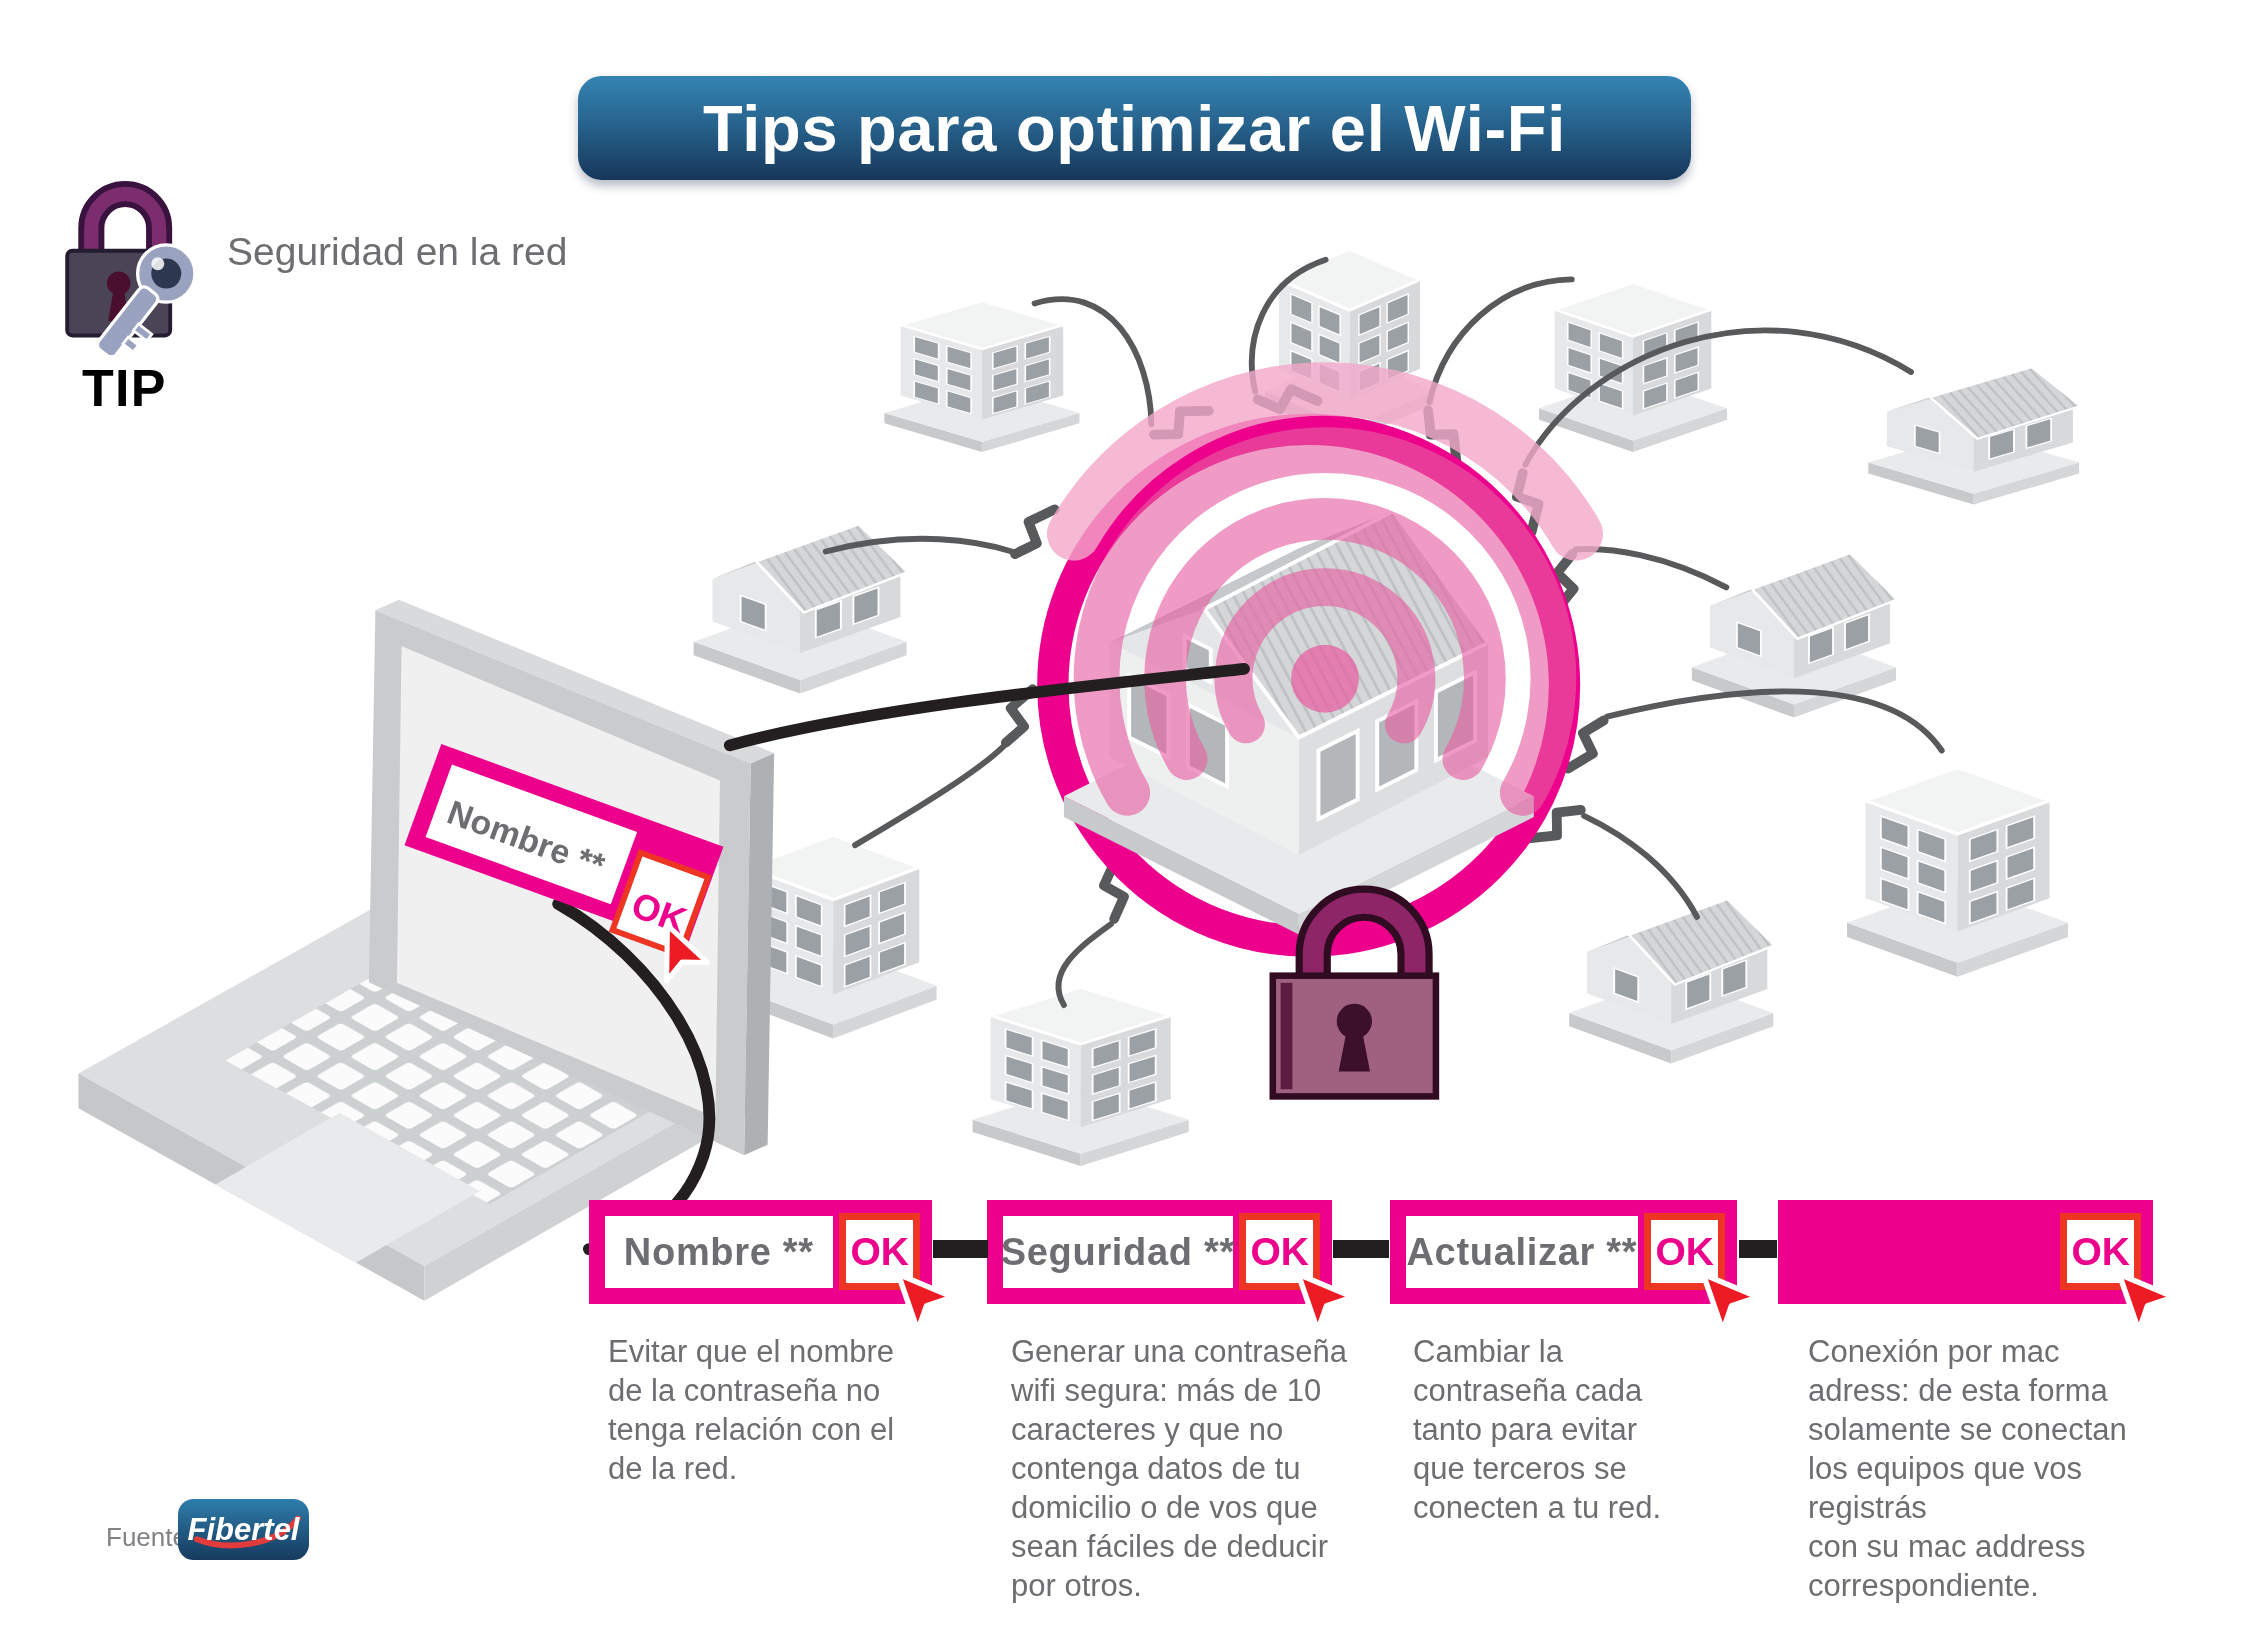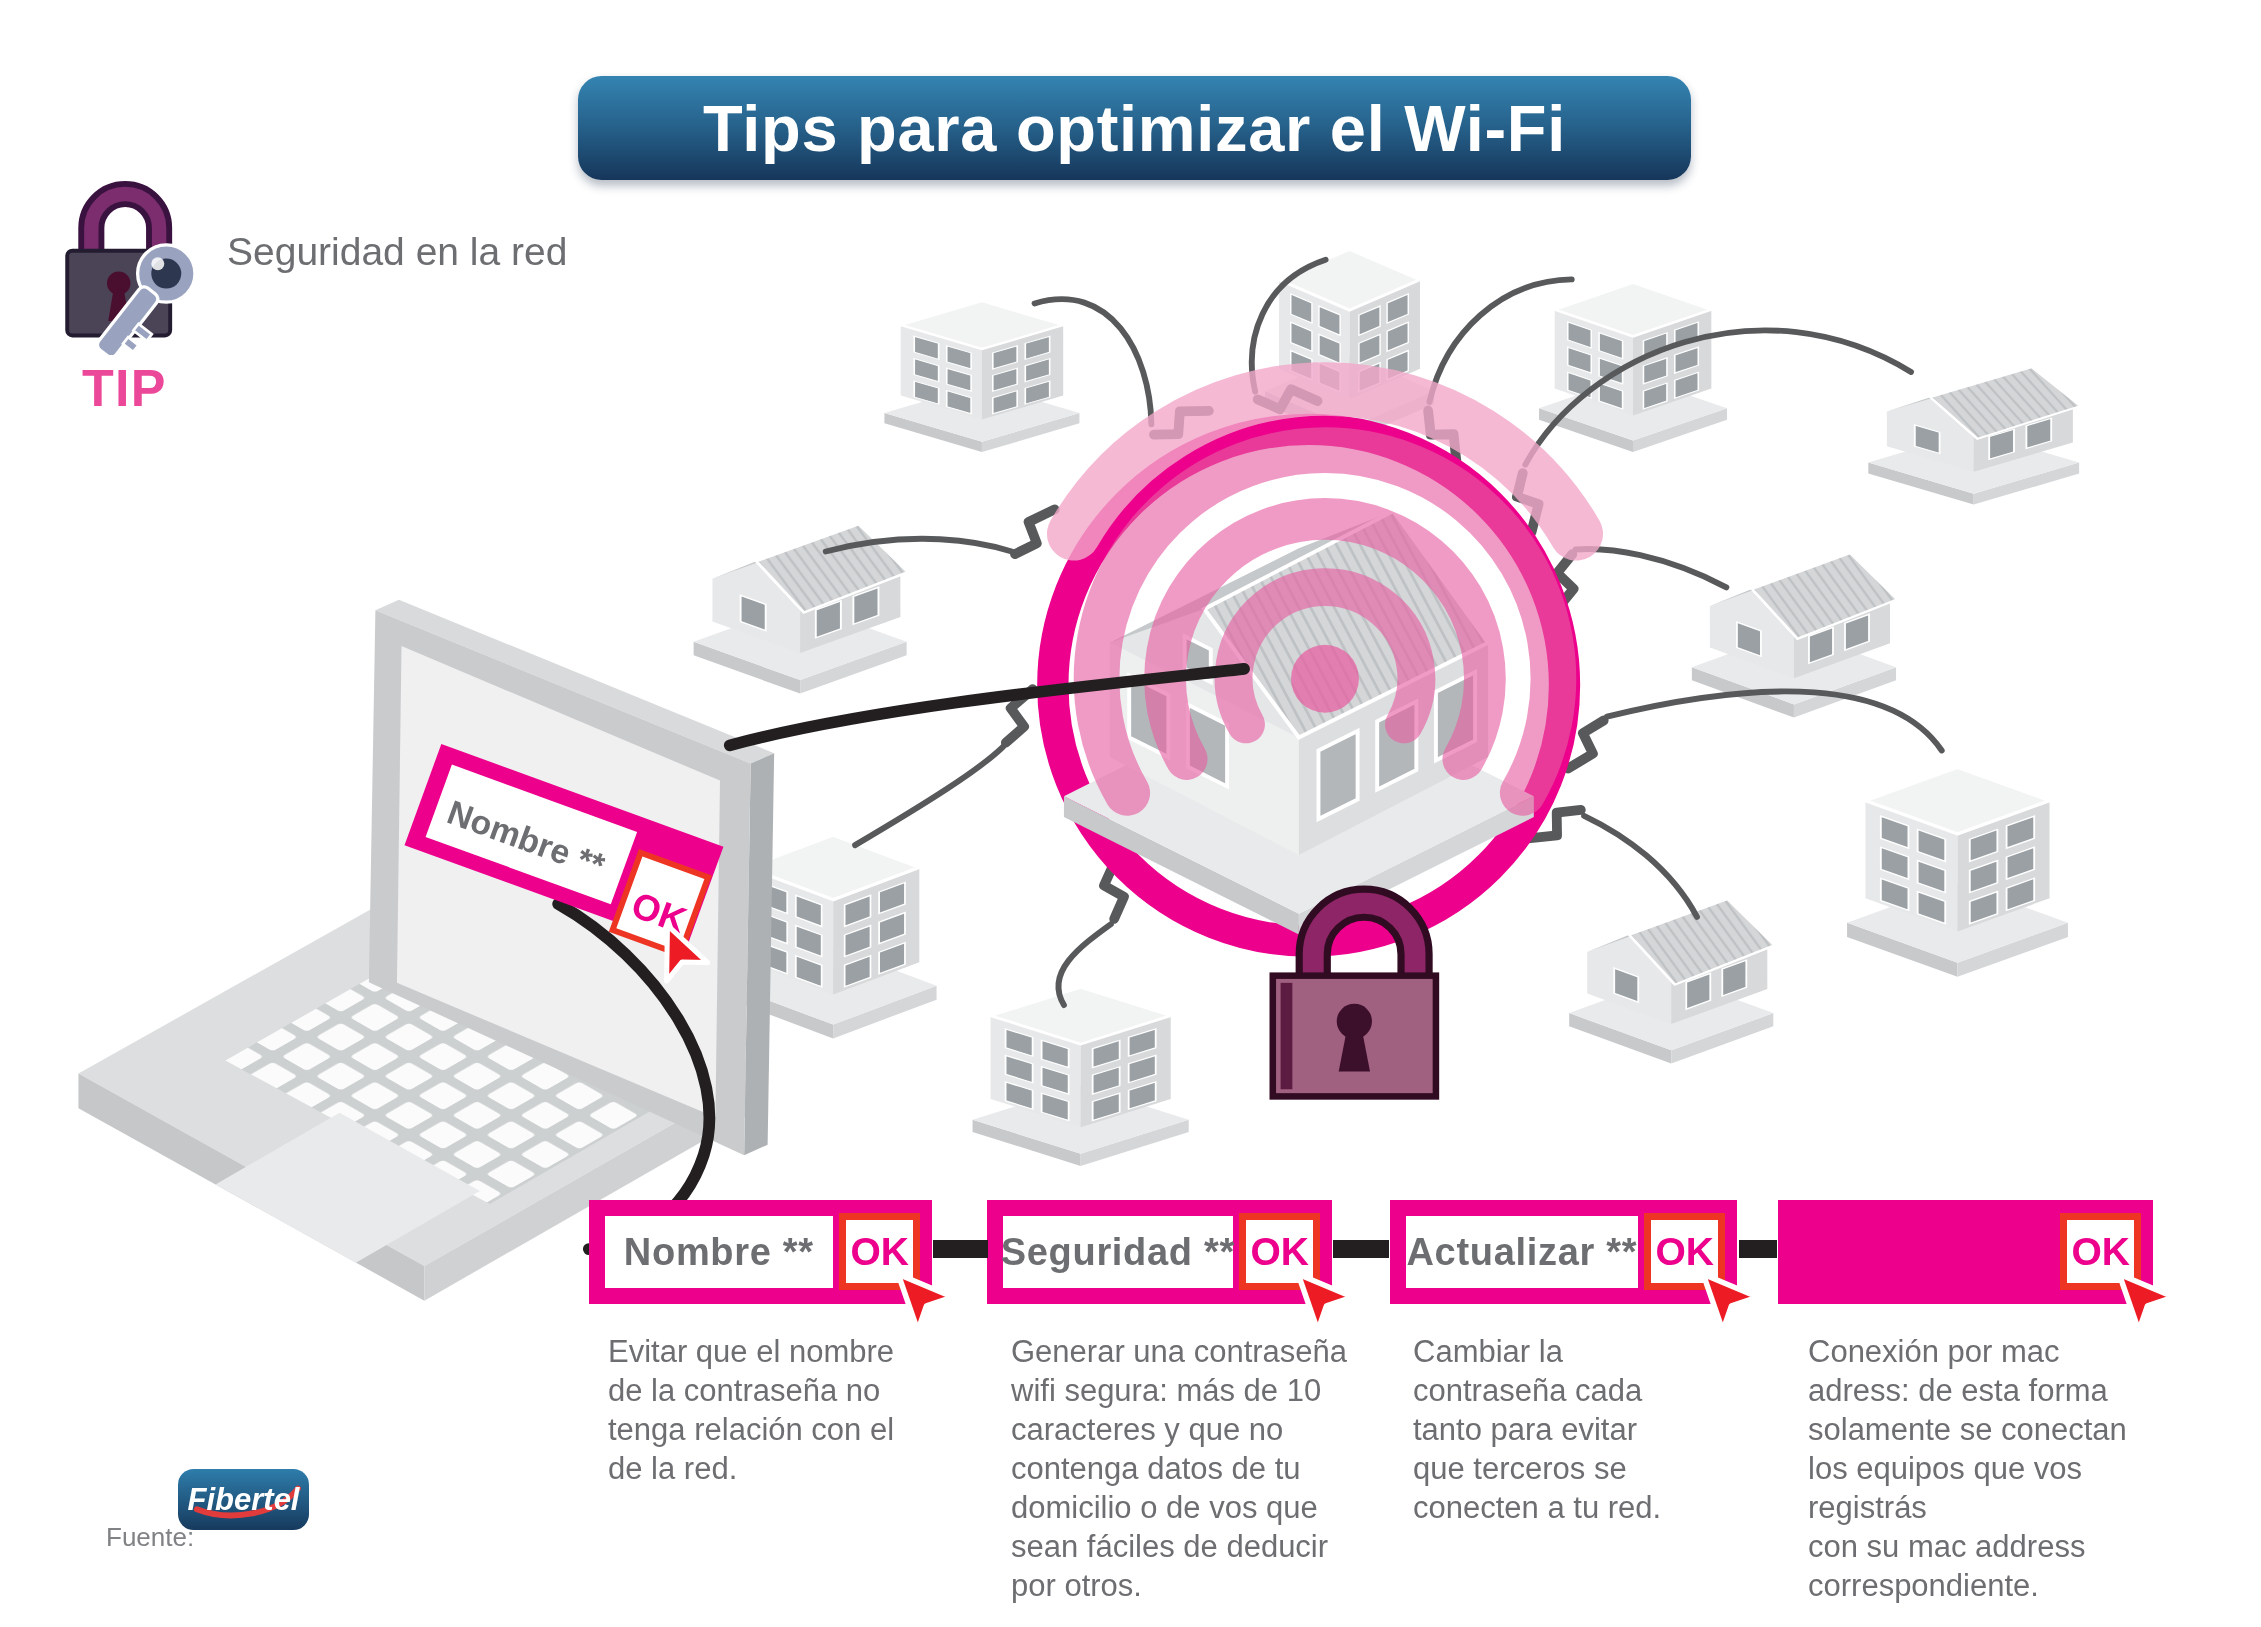--- a/index.html
+++ b/index.html
@@ -9,41 +9,41 @@
   .art{position:absolute;left:0;top:0;}
 
   .banner{position:absolute;left:578px;top:76px;width:1113px;height:104px;border-radius:23.5px;
           background:linear-gradient(180deg,#3484b2 0%,#27648e 45%,#16365a 100%);
           box-shadow:0 5.2px 9.1px rgba(20,40,70,.30);
           display:flex;align-items:center;justify-content:center;
           color:#ffffff;font-size:65px;font-weight:600;letter-spacing:0.7px;}
 
   .heading{position:absolute;left:227px;top:230px;font-size:39px;color:#6d6e71;}
 
-  .tip-label{position:absolute;left:82px;top:358px;font-size:52px;font-weight:bold;color:#ec4899;letter-spacing:1.3px;}
+  .tip-label{position:absolute;left:82px;top:358px;font-size:52px;font-weight:bold;color:#000000;letter-spacing:1.3px;}
   .tip-text{position:absolute;left:184px;top:369px;font-size:31px;line-height:39px;color:#6d6e71;white-space:pre-line;}
 
   .step{position:absolute;top:1200px;height:104px;background:#ec008c;}
   .step .panel{position:absolute;left:15.7px;top:15.7px;bottom:15.7px;right:99px;background:#ffffff;
                display:flex;align-items:center;justify-content:center;
                color:#6d6e71;font-size:38px;font-weight:bold;letter-spacing:0.7px;white-space:nowrap;}
   .step .ok{position:absolute;right:11.8px;top:13px;width:67px;height:63px;background:#ffffff;
             border:7.2px solid #ee3524;display:flex;align-items:center;justify-content:center;
             color:#ec008c;font-size:39px;font-weight:bold;}
   .step .cur{position:absolute;right:-26px;bottom:-30px;width:63px;height:63px;}
 
   .dash{position:absolute;top:1240px;height:18.3px;background:#231f20;}
   #dash-1{left:933px;width:55px;}
   #dash-2{left:1333px;width:56px;}
   #dash-3{left:1739px;width:38px;}
 
   .desc{position:absolute;top:1332px;font-size:31px;line-height:39px;color:#6d6e71;white-space:pre-line;}
 
   .fuente{position:absolute;left:106px;top:1522px;font-size:26px;color:#808285;}
-  .brand{position:absolute;left:178px;top:1469px;width:131px;height:61px;border-radius:15.7px;
+  .brand{position:absolute;left:178px;top:1499px;width:131px;height:61px;border-radius:15.7px;
          background:linear-gradient(180deg,#2e7dab 0%,#173a5e 100%);
          display:flex;align-items:center;justify-content:center;overflow:visible;
          color:#ffffff;font-style:italic;font-weight:bold;font-size:31px;}
   .brand svg{position:absolute;left:0;top:0;}
   .brand span{position:relative;}
 </style>
 </head>
 <body>
 
 <div class="canvas">

